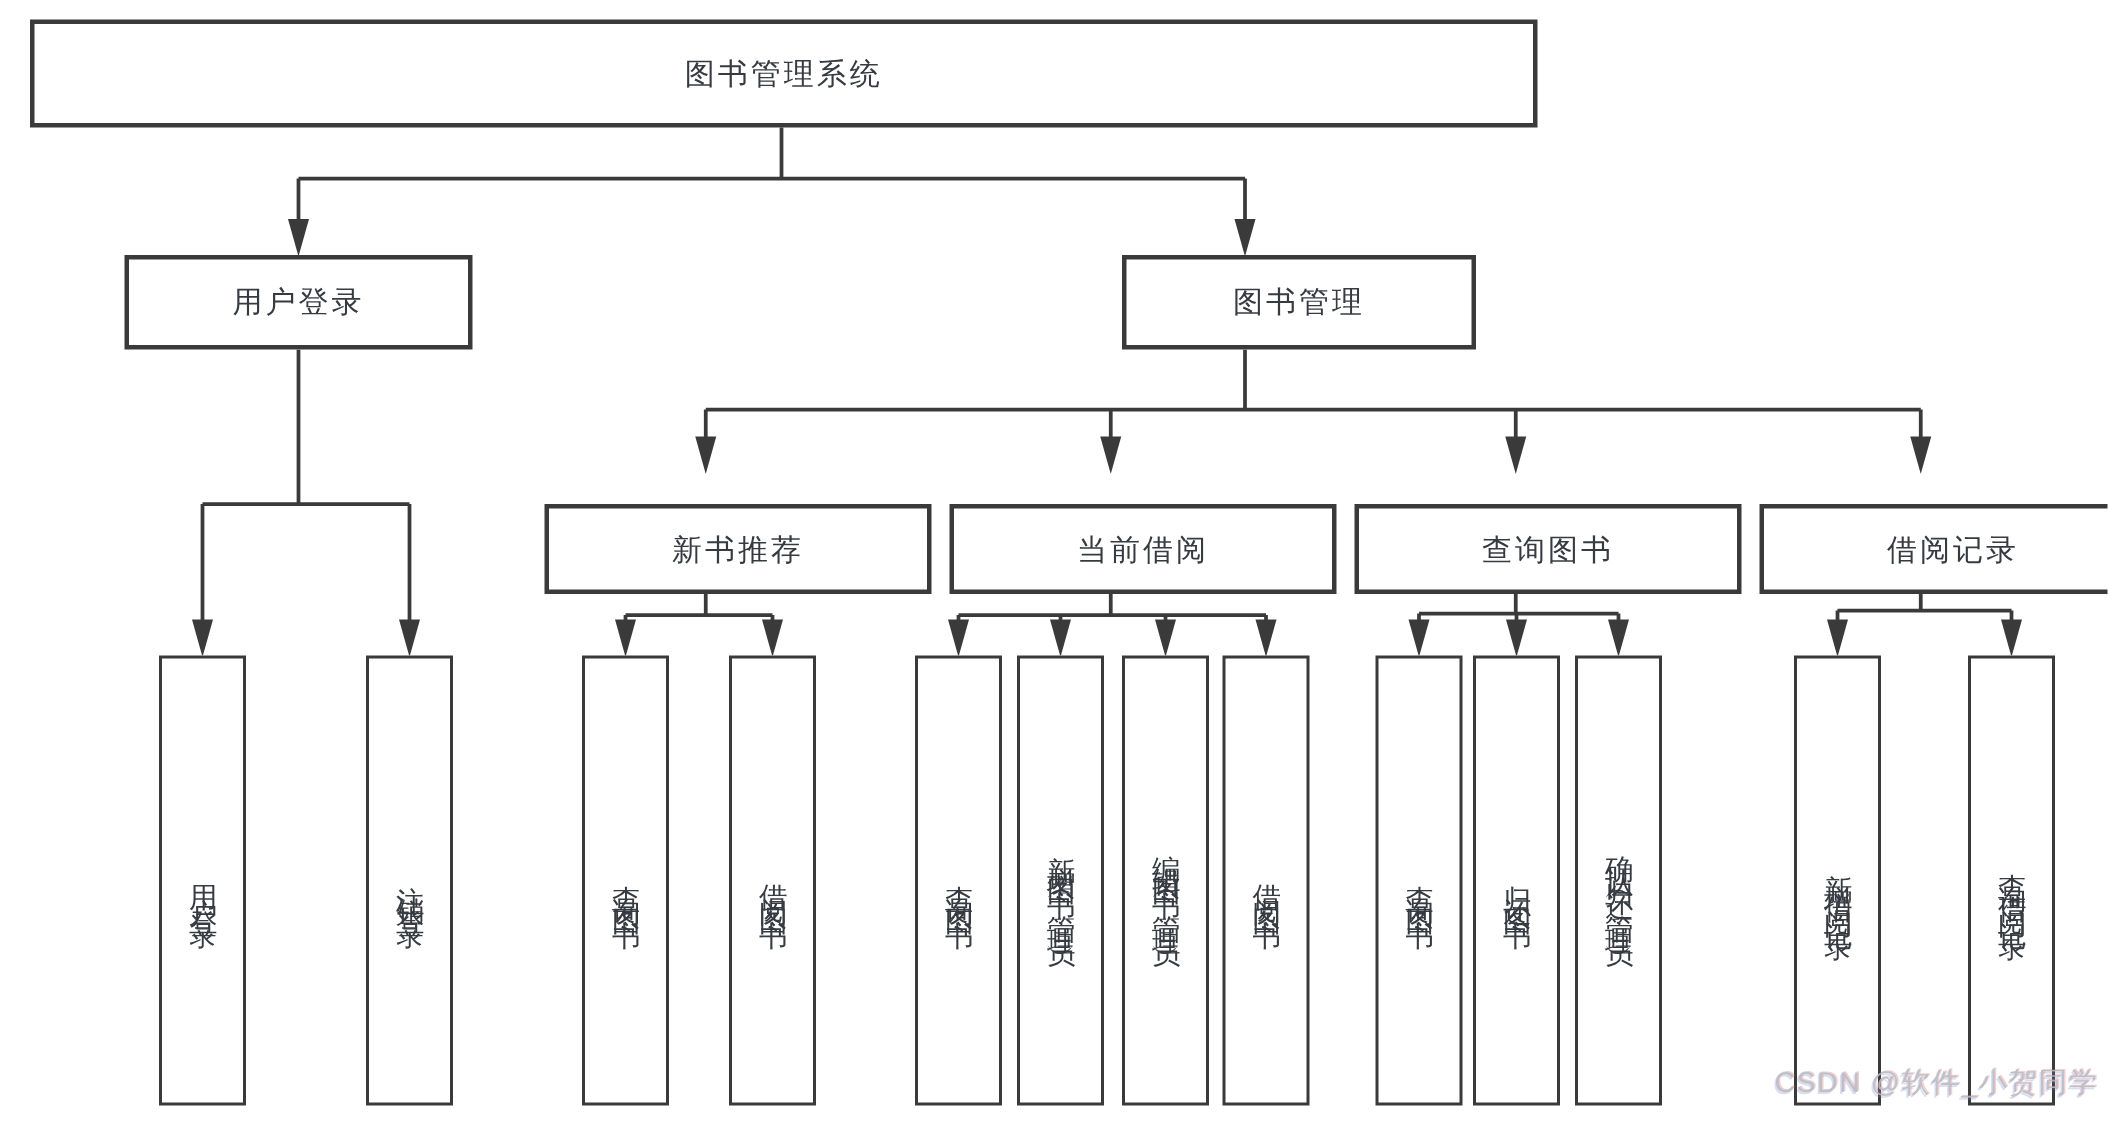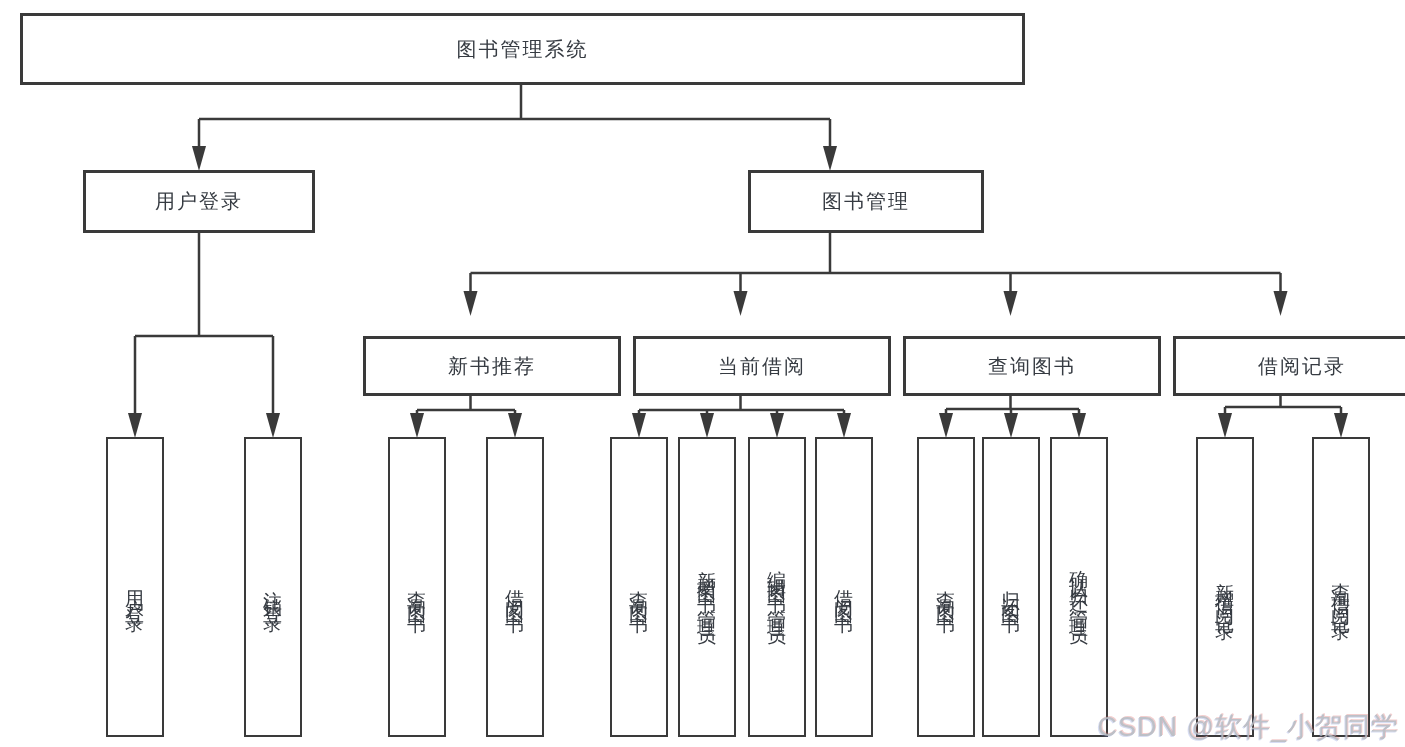--- a/index.html
+++ b/index.html
@@ -65,21 +65,21 @@
   .lf8  { left: 815px; }
   .lf9  { left: 917px; }
   .lf10 { left: 982px; }
   .lf11 { left: 1050px; }
   .lf12 { left: 1196px; }
   .lf13 { left: 1312px; }
   .watermark {
     position: absolute;
     right: 6px;
     top: 709px;
-    font-size: 27px;
+    font-size: 19px;
     letter-spacing: 1px;
     color: #b6bac1;
     opacity: 0.9;
     text-shadow: 1px -1px 0 rgba(214, 100, 100, 0.35), -1px 1px 0 rgba(110, 130, 210, 0.3);
     z-index: 5;
     white-space: nowrap;
   }
 </style>
 </head>
 <body>

